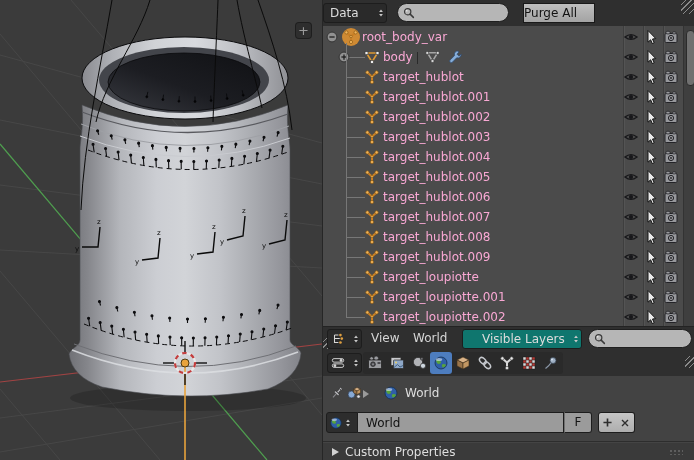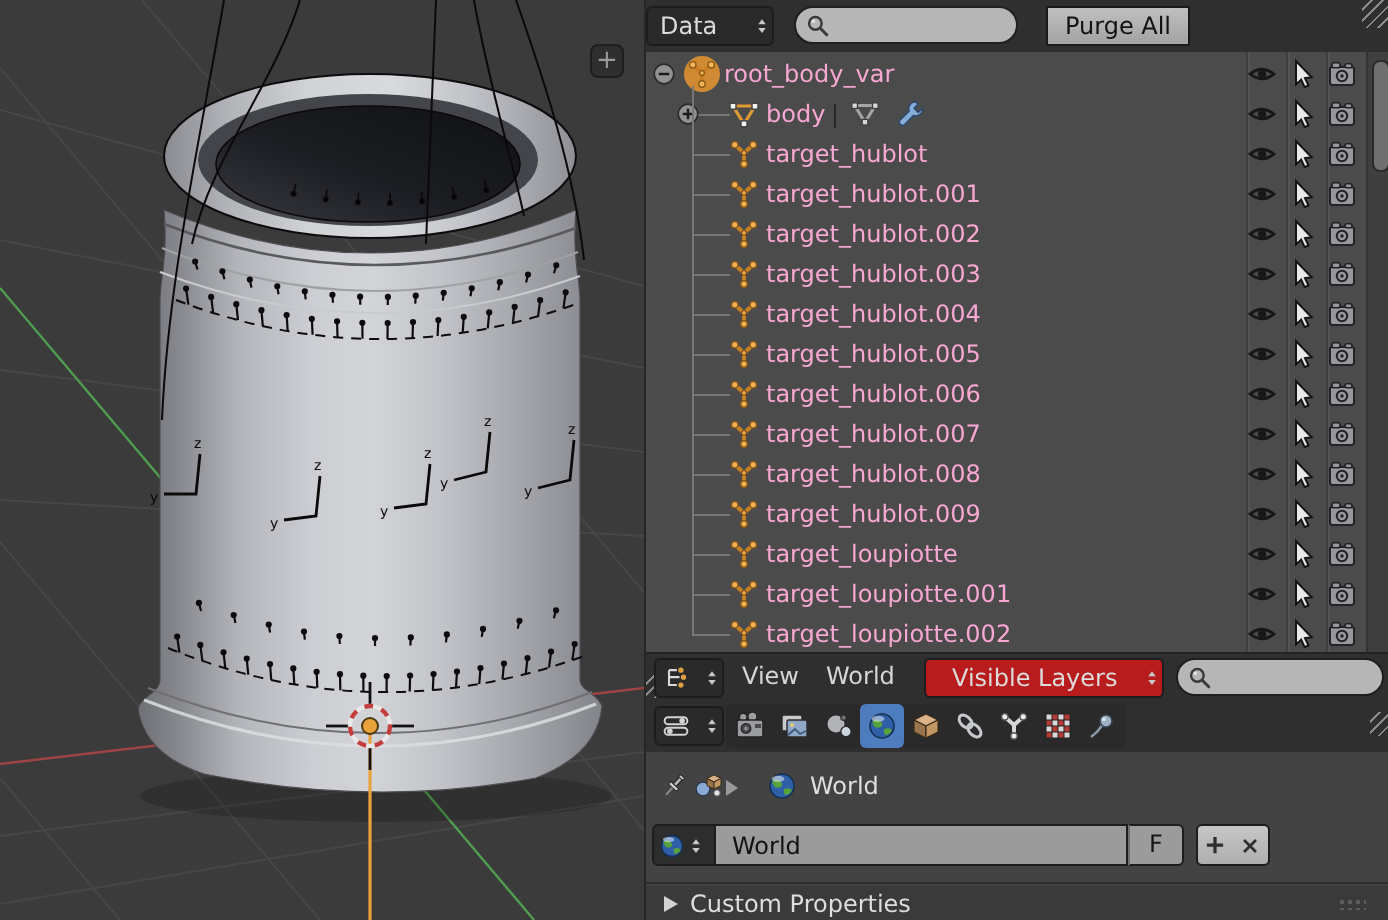--- a/index.html
+++ b/index.html
@@ -17,21 +17,21 @@
   .grip{position:absolute;width:14px;height:14px;
         background:repeating-linear-gradient(135deg,transparent 0 3px,#8b8b8b 3px 4px);}
   
   #ohdr-top{top:0;height:26px;border-bottom:1px solid #242424;}
   .menubtn{position:absolute;height:20px;background:#2a2a2a;border:1px solid #1d1d1d;border-radius:3px;
            color:#dcdcdc;box-sizing:border-box;display:flex;align-items:center;}
   .menubtn .ud{margin-left:auto;}
   .searchfield{position:absolute;height:19px;background:#b6b6b6;border:1px solid #1f1f1f;border-radius:10px;
                box-sizing:border-box;display:flex;align-items:center;padding-left:4px;}
   .pushbtn{position:absolute;height:20px;background:linear-gradient(#bfbfbf,#a3a3a3);border:1px solid #191919;
-           border-radius:0;color:#121212;text-align:center;box-sizing:border-box;line-height:18px;}
+           border-radius:0;color:#121212;box-sizing:border-box;line-height:18px;}
   
   #tree{position:absolute;left:0;top:26px;width:372px;height:300px;background:#4b4b4b;overflow:hidden;}
   #rows{position:absolute;left:0;top:1px;width:372px;}
   #rows::after{content:'';position:absolute;left:23px;top:16px;width:1px;height:275px;background:#777;}
   .colsep{position:absolute;top:0;height:300px;width:1px;background:rgba(0,0,0,.16);}
   .colsep.lite{background:rgba(255,255,255,.05);}
   .trow{position:relative;height:20px;width:358px;}
   .trow:not(.type-root)::before{content:'';position:absolute;left:24px;top:10px;width:18px;height:1px;background:#777;}
   .trow .halo{display:none;position:absolute;left:19px;top:1px;width:18px;height:18px;border-radius:50%;background:#cf8a33;}
   .type-root .halo{display:block;}
@@ -856,21 +856,21 @@
       <div class="menubtn" style="left:4px;top:2px;width:35px;padding-left:3px;">
         <svg style="width:14px;height:14px;">
             <use href="#ic-outl"></use>
           </svg>
         <svg class="ud">
             <use href="#ic-ud"></use>
           </svg>
       </div>
       <span class="hmenu" style="left:48px;">View</span>
       <span class="hmenu" style="left:90px;">World</span>
-      <div class="menubtn" style="left:139px;top:2px;width:120px;padding-left:13px;background:#b91c1c;">
+      <div class="menubtn" style="left:139px;top:2px;width:120px;padding-left:19px;background:#0f766e;">
         <span>Visible Layers</span>
         <svg class="ud">
             <use href="#ic-ud"></use>
           </svg>
       </div>
       <div class="searchfield" style="left:265px;top:2px;width:104px;">
         <svg class="maggy">
             <use href="#ic-mag"></use>
           </svg>
       </div>

